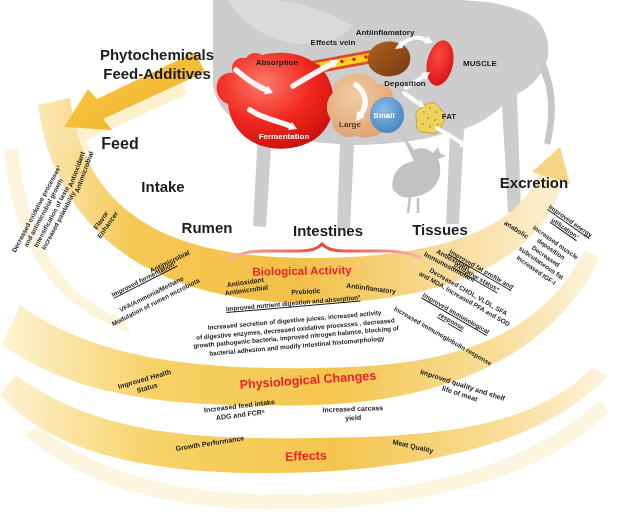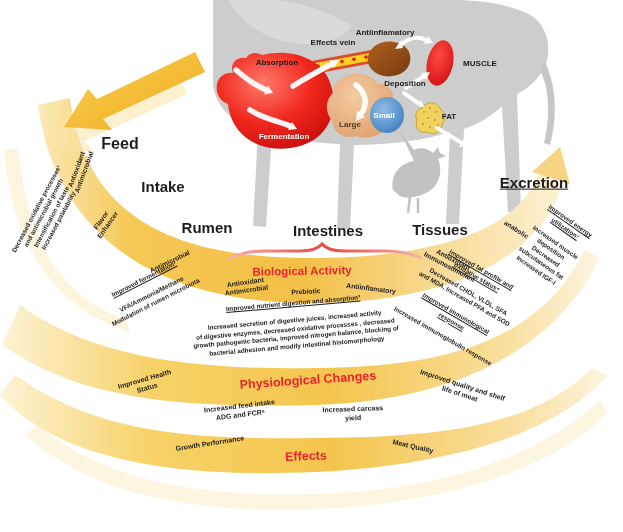--- a/index.html
+++ b/index.html
@@ -153,27 +153,29 @@
 
     <path fill="url(#band2g)" d="M0,395 C60,462 180,478 315,472 C460,465 560,430 608,375 L592,368
          C540,420 460,438 315,438 C185,440 95,432 15,375 Z"></path>
 
     <polygon fill="#F9E4A8" opacity="0.55" points="177,74 79,121 70,111 46,149 94,152 85,141 187,94"></polygon>
     <polygon fill="url(#arrowg)" points="195,52 97,99 88,89 64,127 112,130 103,119 205,72"></polygon>
 
     <path fill="none" stroke="url(#braceG)" stroke-width="3" stroke-linecap="round" d="M229,259 Q245,250 270,251 L300,251 Q316,251 322,244 Q328,251 344,251 L380,251 Q405,250 421,258"></path>
   </svg>
 
+  <div class="lbl" style="left:157px;top:65px;font-size:15px;">Phytochemicals
+Feed-Additives</div>
 
   <div class="lbl" style="left:120px;top:144px;font-size:16px;">Feed</div>
   <div class="lbl" style="left:163px;top:187px;font-size:15px;">Intake</div>
   <div class="lbl" style="left:207px;top:228px;font-size:15px;">Rumen</div>
   <div class="lbl" style="left:320px;top:231px;font-size:15px;margin-left:8px;">Intestines</div>
   <div class="lbl" style="left:440px;top:230px;font-size:15px;">Tissues</div>
-  <div class="lbl" style="left:534px;top:183px;font-size:15px;text-decoration:underline;">Excretion</div>
+  <div class="lbl" style="left:534px;top:183px;font-size:15px;">Excretion</div>
 
   <div class="lbl" style="left:277px;top:63px;font-size:8px;">Absorption</div>
   <div class="lbl" style="left:333px;top:43px;font-size:8px;">Effects vein</div>
   <div class="lbl" style="left:385px;top:33px;font-size:8px;">Antiinflamatory</div>
   <div class="lbl white" style="left:284px;top:137px;font-size:8px;">Fermentation</div>
   <div class="lbl" style="left:350px;top:125px;font-size:8px;color:#4d3b2a;">Large</div>
   <div class="lbl white" style="left:384px;top:116px;font-size:8px;">Small</div>
   <div class="lbl" style="left:405px;top:84px;font-size:8px;">Deposition</div>
   <div class="lbl" style="left:469px;top:64px;font-size:8px;margin-left:11px;">MUSCLE</div>
   <div class="lbl" style="left:449px;top:117px;font-size:8px;">FAT</div>

